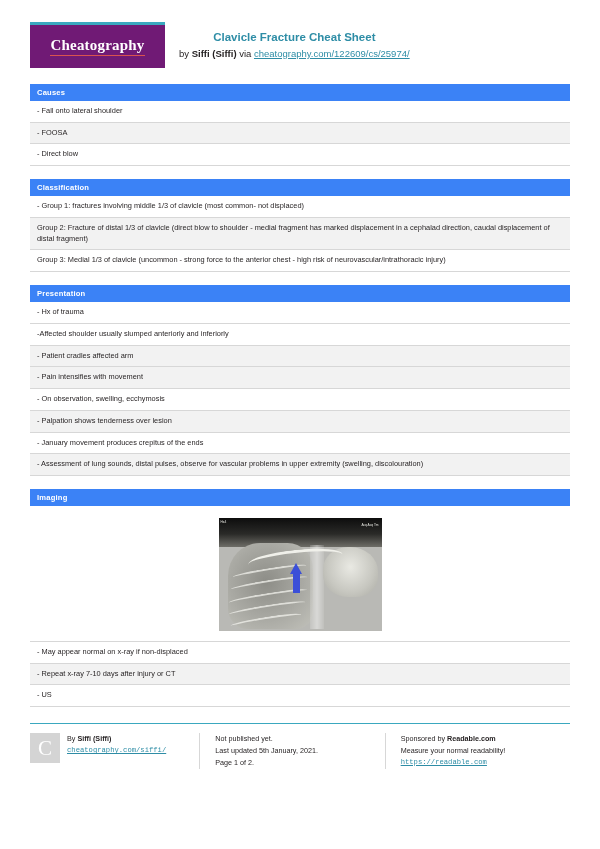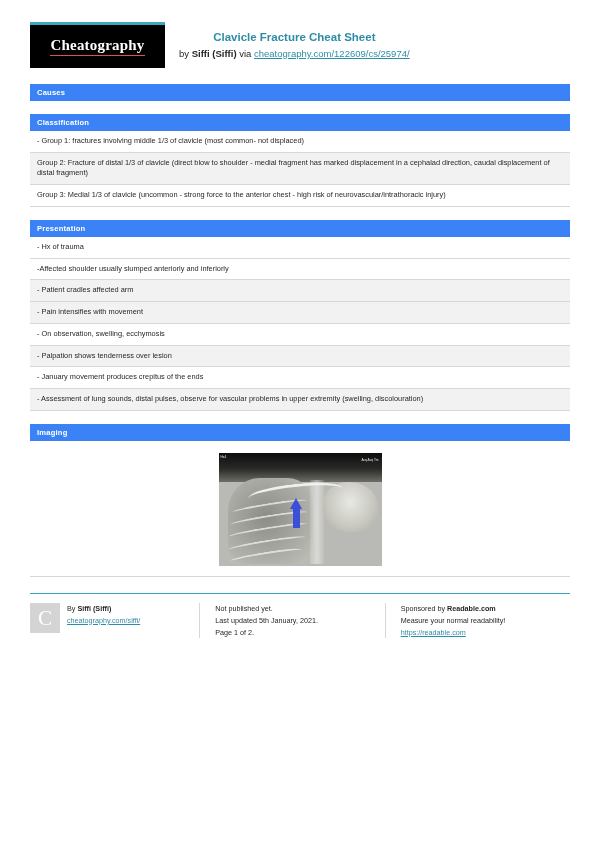--- a/index.html
+++ b/index.html
@@ -24,21 +24,21 @@
 
   
   .header {
     display: flex;
     align-items: stretch;
     height: 46px;
     margin-bottom: 16px;
   }
   .logo-box {
     width: 135px;
-    background: #000000;
+    background: #701a75;
     border-top: 3px solid #3aa8bf;
     display: flex;
     align-items: center;
     justify-content: center;
     box-sizing: border-box;
   }
   .logo-text {
     color: #ffffff;
     font-family: "Liberation Serif", serif;
     font-size: 15px;
@@ -199,21 +199,21 @@
     background: #d4d4d4;
     color: #ffffff;
     font-family: "Liberation Serif", serif;
     font-size: 21px;
     display: flex;
     align-items: center;
     justify-content: center;
     margin-right: 7px;
     flex: none;
   }
-  .footer a { color: #2e8da6; text-decoration: underline; }
+  .footer a { color: #2e8da6; text-decoration: underline; font-family: Liberation Mono, monospace; }
   .footer .strong { font-weight: bold; }
   .footer .line { display: block; }
 </style>
 </head>
 <body>
 
 <div class="page">
 
   <div class="header">
     <div class="logo-box">
@@ -225,20 +225,25 @@
         <span>by</span>
         <span class="author">Siffi (Siffi)</span>
         <span>via</span>
         <a href="#">cheatography.com/122609/cs/25974/</a>
       </div>
     </div>
   </div>
 
   <div class="section">
     <div class="section-head">Causes</div>
+    <div class="rows">
+      <div class="row">- Fall onto lateral shoulder</div>
+      <div class="row alt">- FOOSA</div>
+      <div class="row">- Direct blow</div>
+    </div>
   </div>
 
   <div class="section">
     <div class="section-head">Classification</div>
     <div class="rows">
       <div class="row">- Group 1: fractures involving middle 1/3 of clavicle (most common- not displaced)</div>
       <div class="row alt">Group 2: Fracture of distal 1/3 of clavicle (direct blow to shoulder - medial fragment has marked displacement in a cephalad direction, caudal displacement of distal fragment)</div>
       <div class="row">Group 3: Medial 1/3 of clavicle (uncommon - strong force to the anterior chest - high risk of neurovascular/intrathoracic injury)</div>
     </div>
   </div>
@@ -273,20 +278,25 @@
         <div class="rib" style="left:7%; top:88%; width:44%;"></div>
         <div class="arrow">
           <div class="head"></div>
           <div class="shaft"></div>
         </div>
         <div class="tag tag-tl">Hx4</div>
         <div class="tag tag-tr">Acq
 Acq Tm</div>
       </div>
     </div>
+    <div class="rows">
+      <div class="row">- May appear normal on x-ray if non-displaced</div>
+      <div class="row alt">- Repeat x-ray 7-10 days after injury or CT</div>
+      <div class="row">- US</div>
+    </div>
   </div>
 
   <div class="footer">
     <div class="col c1">
       <div class="avatar">C</div>
       <div>
         <span class="line">
           <span>By</span>
           <span class="strong">Siffi (Siffi)</span>
         </span>

